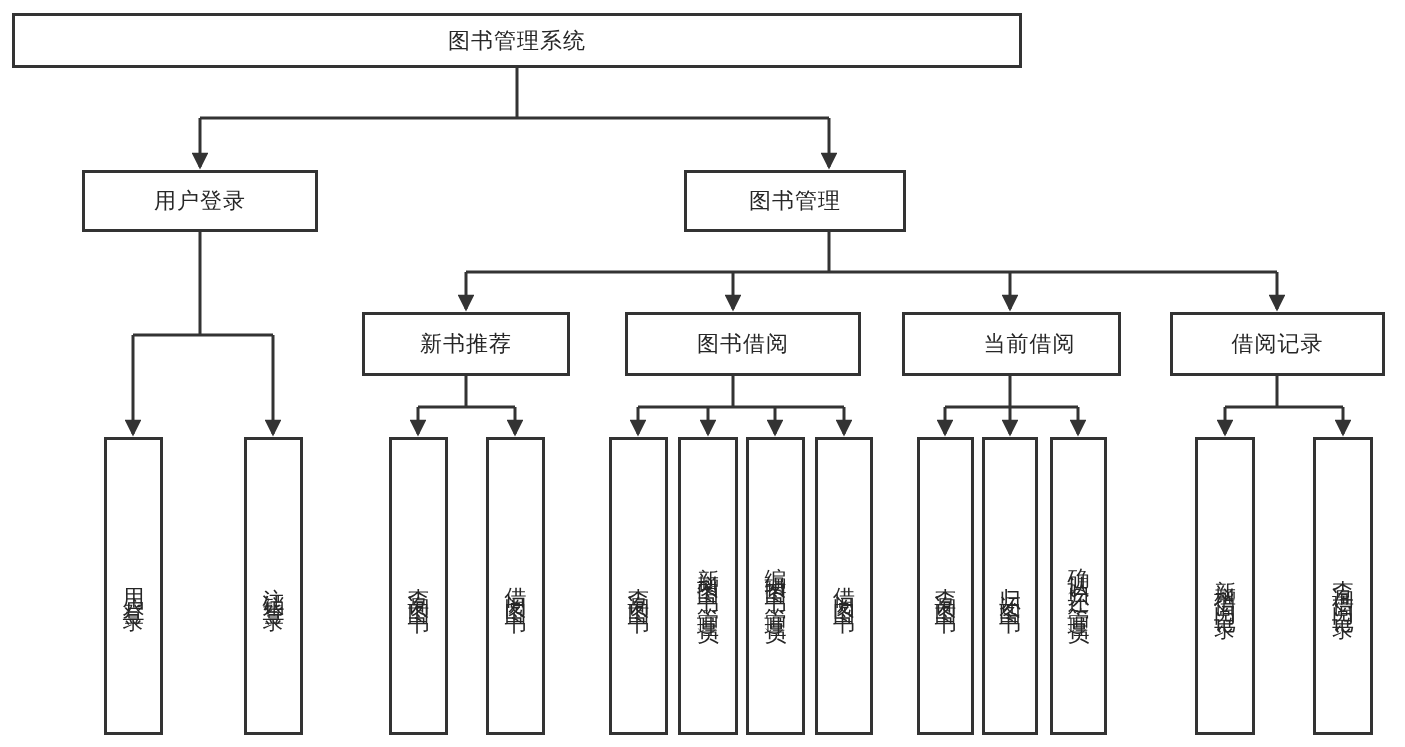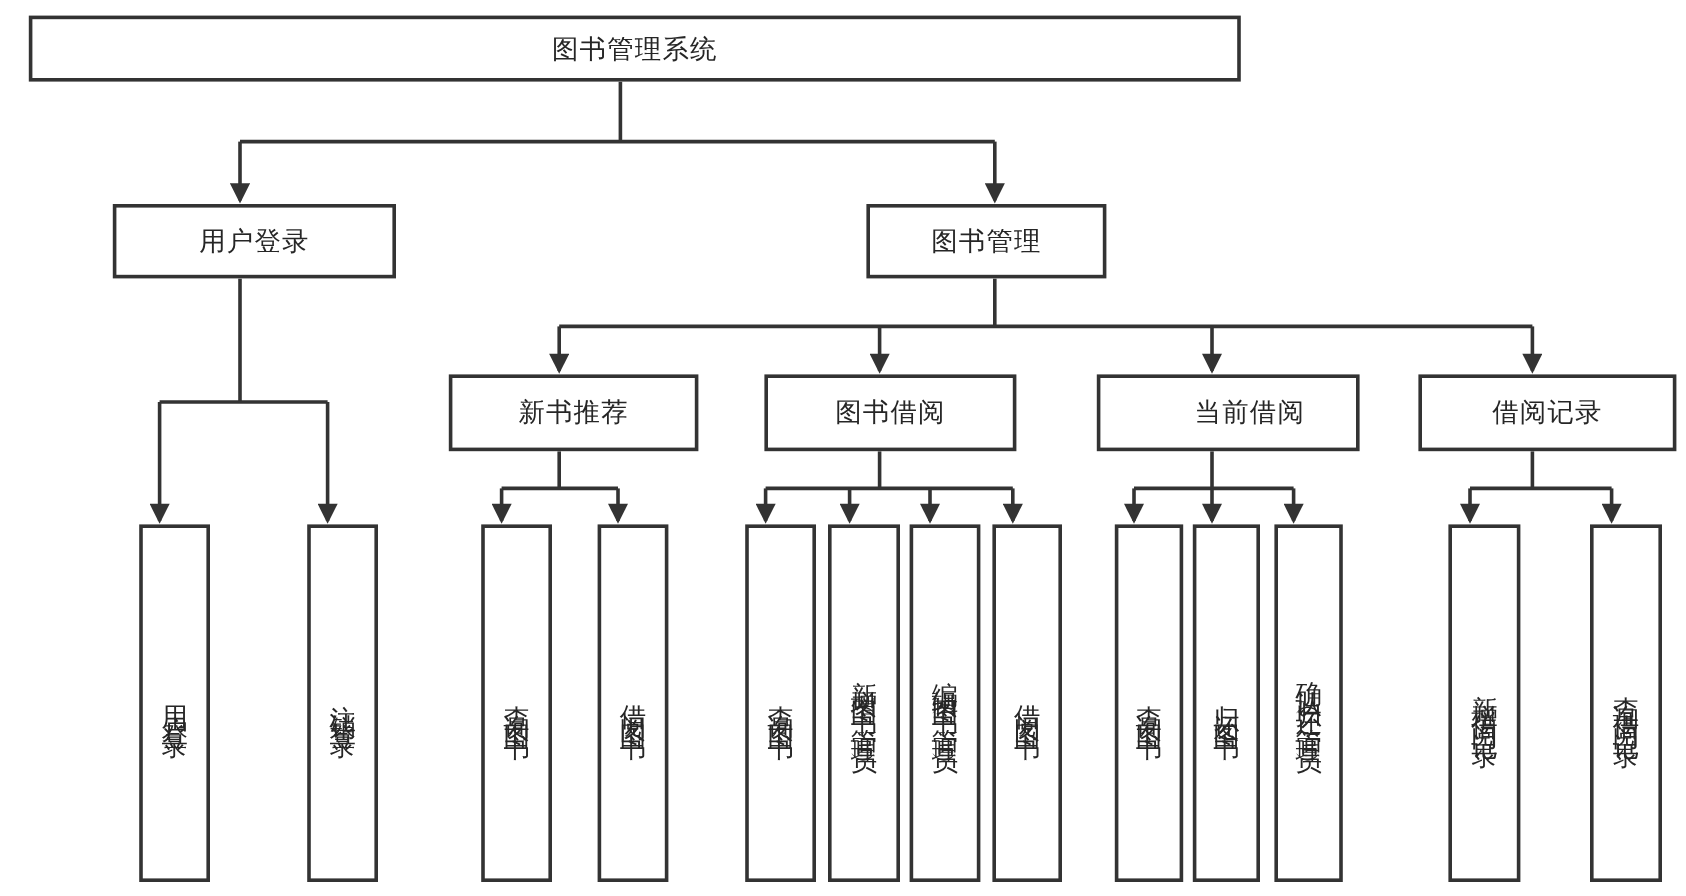--- a/index.html
+++ b/index.html
@@ -16,21 +16,20 @@
   }
   svg.edges{position:absolute;left:0;top:0;width:1405px;height:747px;}
   .edge{stroke:var(--line,#333);stroke-width:3;fill:none;}
   .arrowhead-shape{fill:var(--line,#333);}
   .node{
     position:absolute; box-sizing:border-box;
     border:3px solid var(--box-border,#333);
     background:#fff;
     display:flex; align-items:center; justify-content:center;
     text-align:center;
-    margin-left:12px;
   }
   .node.h{font-size:22px; letter-spacing:1px;}
   .node.v span{
     writing-mode:vertical-rl; text-orientation:mixed;
     font-size:22px; letter-spacing:8px; line-height:1;
     white-space:nowrap;
   }
   .watermark{
     position:absolute; right:4px; bottom:4px;
     font-size:21px; color:var(--watermark,#b5bac3);
@@ -83,28 +82,28 @@
     <path class="edge" d="M1343,407 V434" marker-end="url(#arw)"></path>
   </svg>
 
   <div class="node h" style="left:12px;top:13px;width:1010px;height:55px;">
     <span>图书管理系统</span>
   </div>
 
   <div class="node h" style="left:82px;top:170px;width:236px;height:62px;">
     <span>用户登录</span>
   </div>
-  <div class="node h" style="left:710px;top:170px;width:200px;height:62px;">
+  <div class="node h" style="left:684px;top:170px;width:222px;height:62px;">
     <span>图书管理</span>
   </div>
 
   <div class="node h" style="left:362px;top:312px;width:208px;height:64px;font-family:Liberation Mono, monospace;">
     <span>新书推荐</span>
   </div>
-  <div class="node h" style="left:625px;top:312px;width:210px;height:64px;">
+  <div class="node h" style="left:625px;top:312px;width:236px;height:64px;">
     <span>图书借阅</span>
   </div>
   <div class="node h" style="left:902px;top:312px;width:219px;height:64px;padding-left:36px;">
     <span>当前借阅</span>
   </div>
   <div class="node h" style="left:1170px;top:312px;width:215px;height:64px;">
     <span>借阅记录</span>
   </div>
 
   <div class="node v" style="left:104px;top:437px;width:59px;height:298px;">

